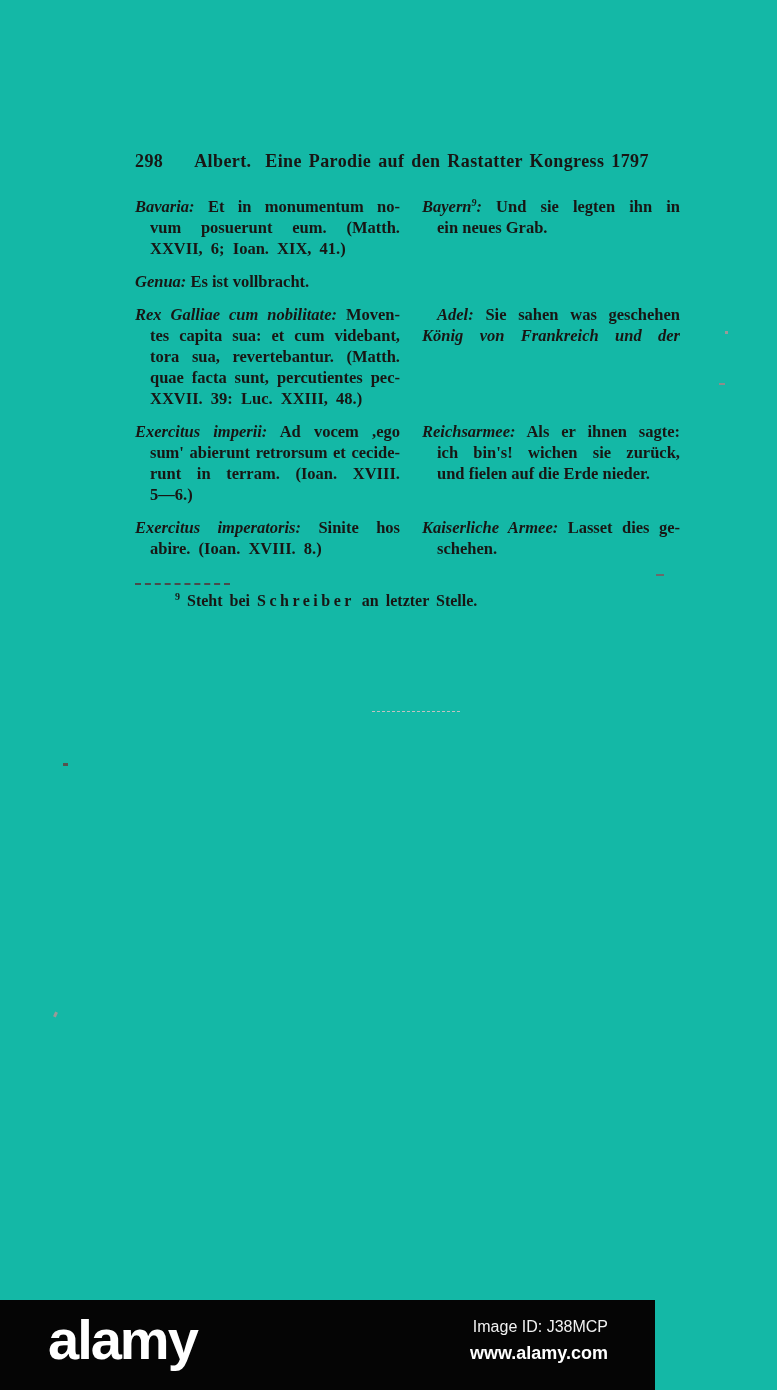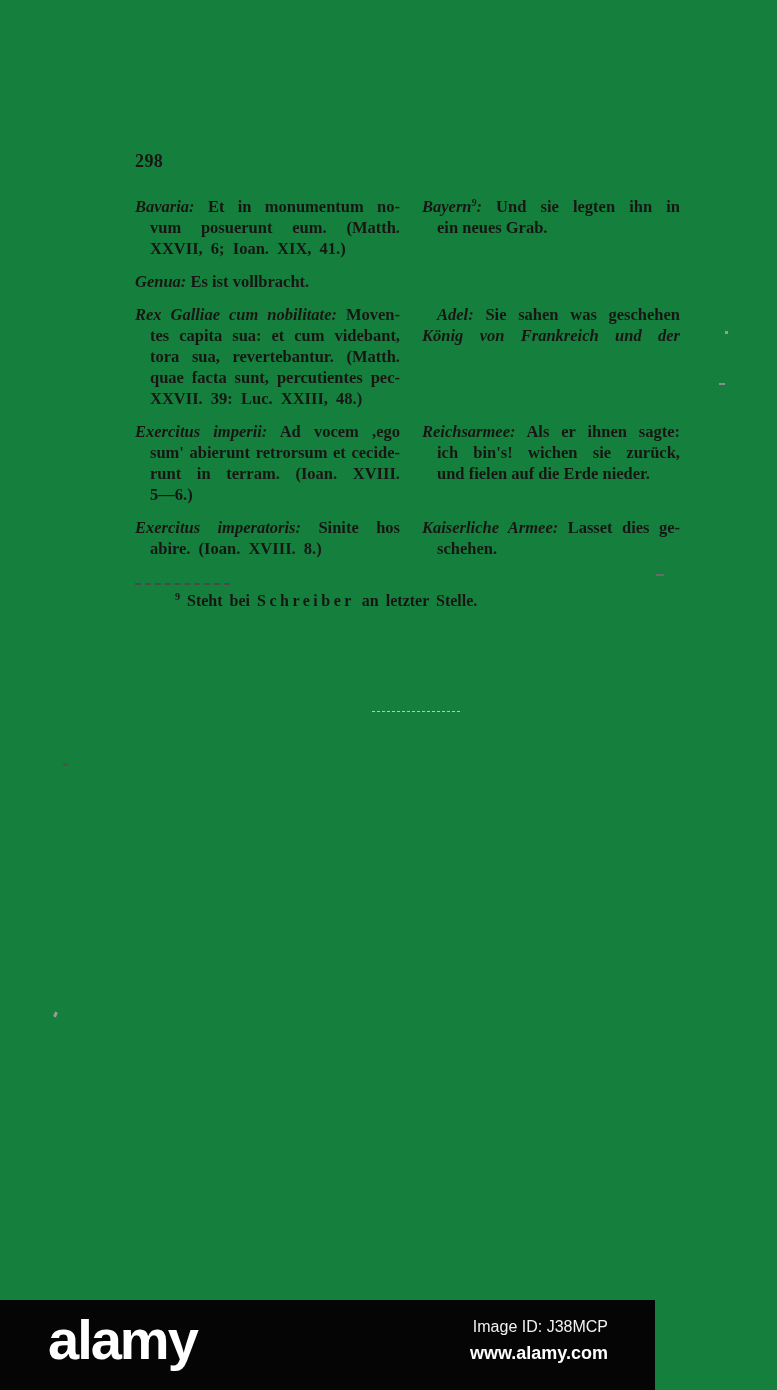--- a/index.html
+++ b/index.html
@@ -1,18 +1,18 @@
 <!DOCTYPE html>
 <html><head>
 <meta charset="utf-8">
 <style>
   html,body { margin:0; padding:0; }
   .photo {
     position:relative; width:777px; height:1390px;
-    background:#15803d; overflow:hidden;
+    background:#14b8a6; overflow:hidden;
     font-family:"Liberation Serif","DejaVu Serif",serif;
     color:#181614;
   }
   
   .header {
     position:absolute; left:135px; top:151px; width:545px;
     display:flex; align-items:baseline;
     font-size:18px; font-weight:700; letter-spacing:0.4px;
   }
   .pagenum { margin-right:31px; }
@@ -60,20 +60,21 @@
   .wm-id { font-size:16px; font-weight:400; color:#f2f2f2; }
   .wm-url { font-size:18px; font-weight:700; margin-top:7px; }
 </style>
 </head>
 <body>
 
 <div class="photo">
 
   <div class="header">
     <span class="pagenum">298</span>
+    <span class="htitle">Albert.  Eine Parodie auf den Rastatter Kongress 1797</span>
   </div>
 
   <div class="entries">
 
     <div class="row">
       <div class="entry">
         <div class="line"><span class="term">Bavaria:</span> <span>Et in monumentum no-</span></div>
         <div class="line cont">vum posuerunt eum. (Matth.</div>
         <div class="line cont lastln wide">XXVII, 6; Ioan. XIX, 41.)</div>
       </div>

